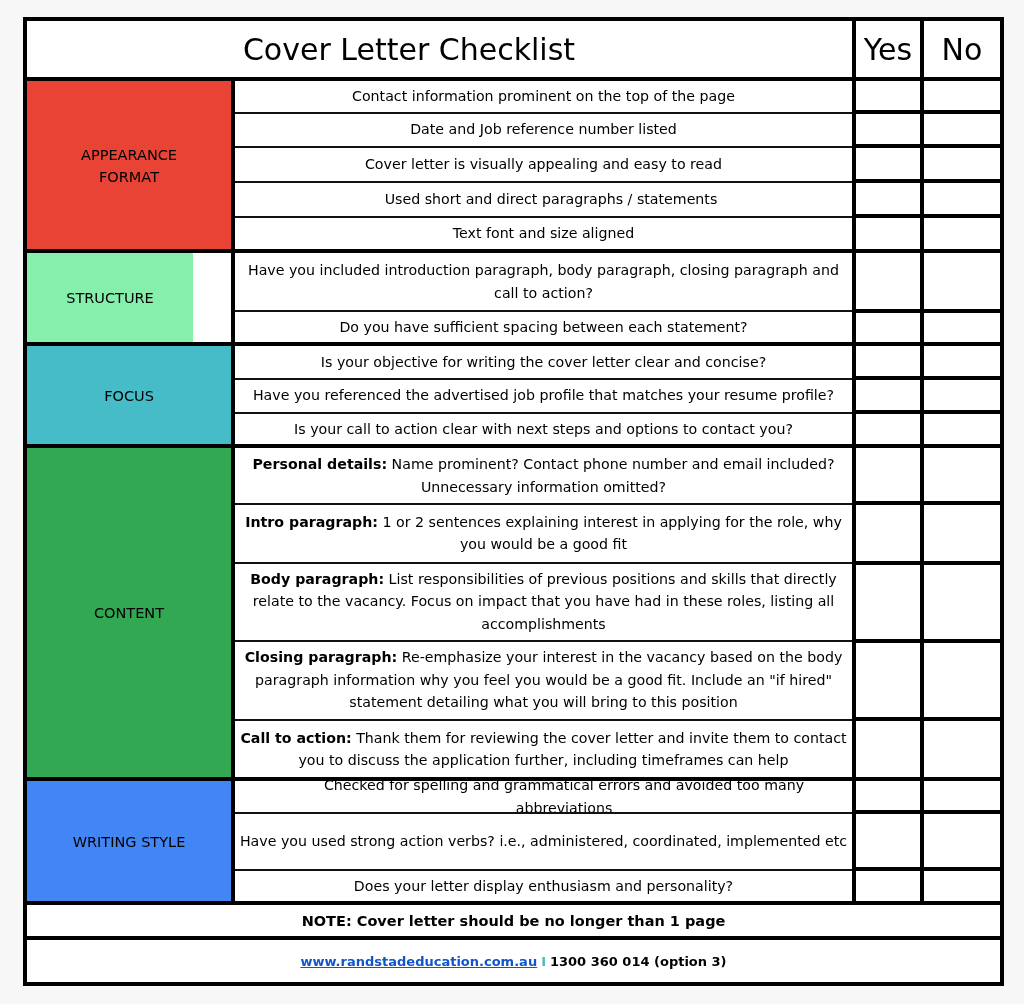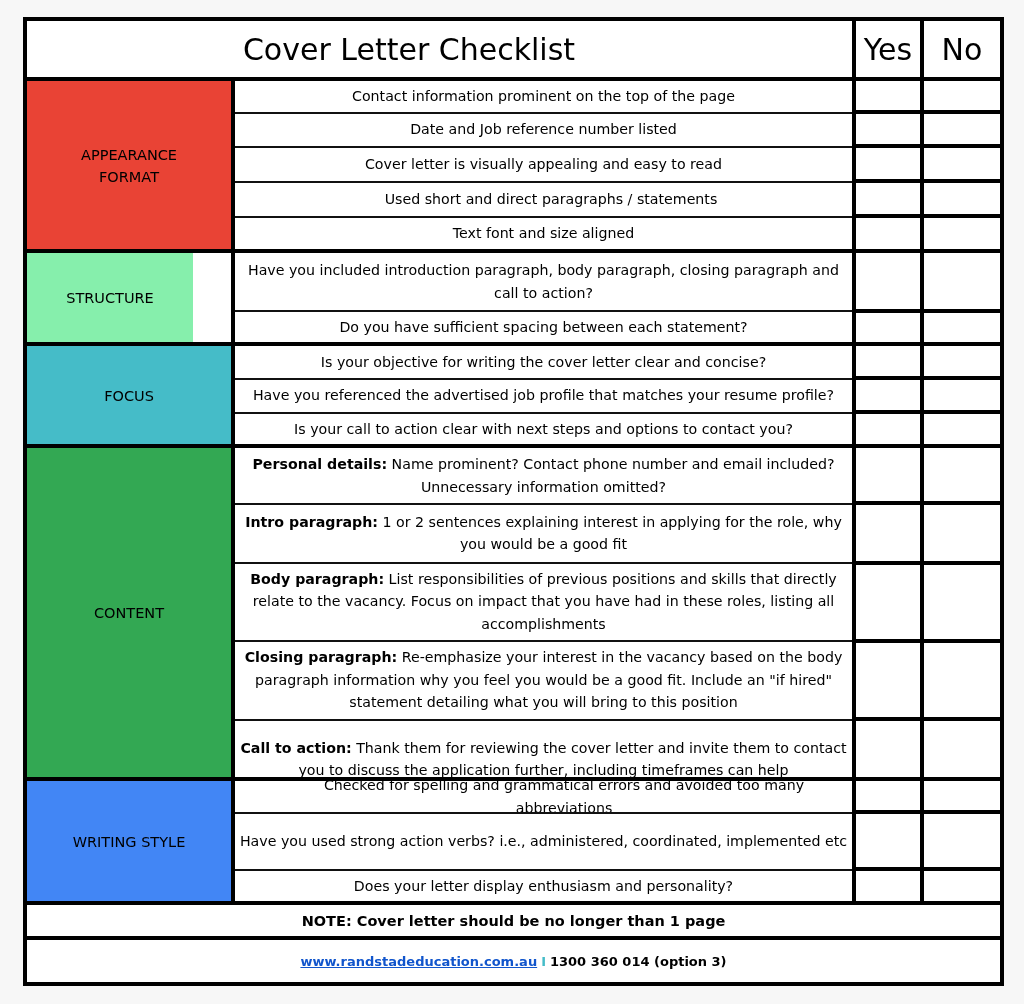--- a/index.html
+++ b/index.html
@@ -92,21 +92,21 @@
   </div>
 <div class="abs cell-center item" style="left:235px; top:504px; width:617px; height:58px;">
     <span><b>Intro paragraph:</b><span> 1 or 2 sentences explaining interest in applying for the role, why you would be a good fit</span></span>
   </div>
 <div class="abs cell-center item" style="left:235px; top:563px; width:617px; height:77px;">
     <span><b>Body paragraph:</b><span> List responsibilities of previous positions and skills that directly relate to the vacancy. Focus on impact that you have had in these roles, listing all accomplishments</span></span>
   </div>
 <div class="abs cell-center item" style="left:235px; top:641px; width:617px; height:78px;">
     <span><b>Closing paragraph:</b><span> Re-emphasize your interest in the vacancy based on the body paragraph information why you feel you would be a good fit. Include an "if hired" statement detailing what you will bring to this position</span></span>
   </div>
-<div class="abs cell-center item" style="left:235px; top:720px; width:617px; height:58px;margin-top:10px;">
+<div class="abs cell-center item" style="left:235px; top:720px; width:617px; height:58px;">
     <span><b>Call to action:</b><span> Thank them for reviewing the cover letter and invite them to contact you to discuss the application further, including timeframes can help</span></span>
   </div>
 
 <div class="abs cell-center item" style="left:235px; top:781px; width:617px; height:31px;padding-left:45px;">
     <span>Checked for spelling and grammatical errors and avoided too many abbreviations</span>
   </div>
 <div class="abs cell-center item" style="left:235px; top:813px; width:617px; height:56px;">
     <span>Have you used strong action verbs? i.e., administered, coordinated, implemented etc</span>
   </div>
 <div class="abs cell-center item" style="left:235px; top:870px; width:617px; height:32px;">

